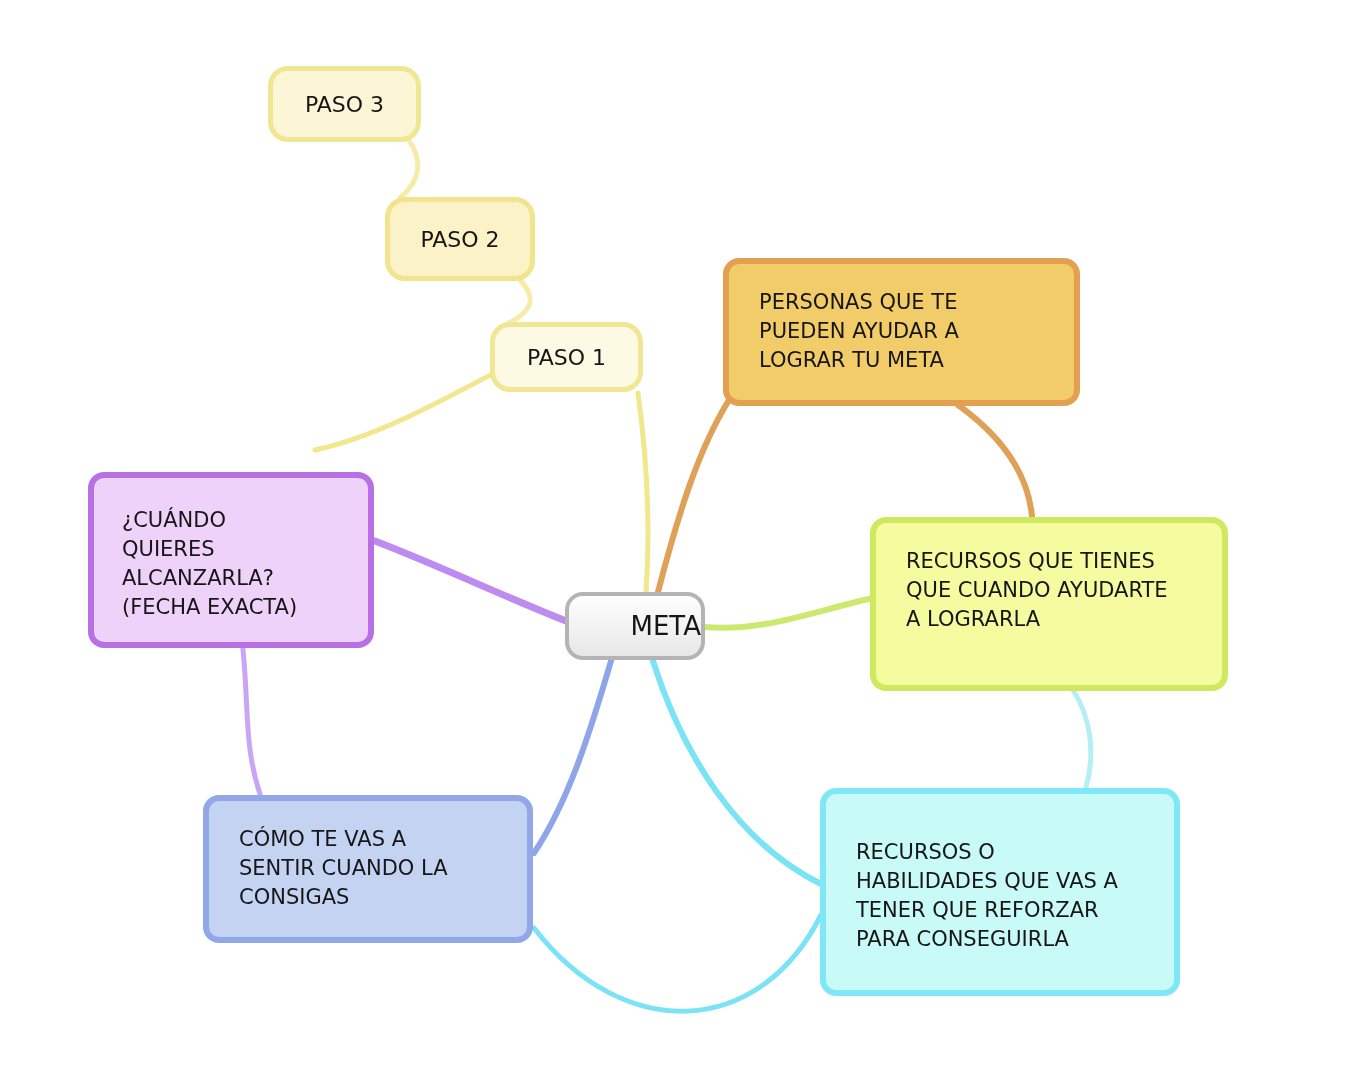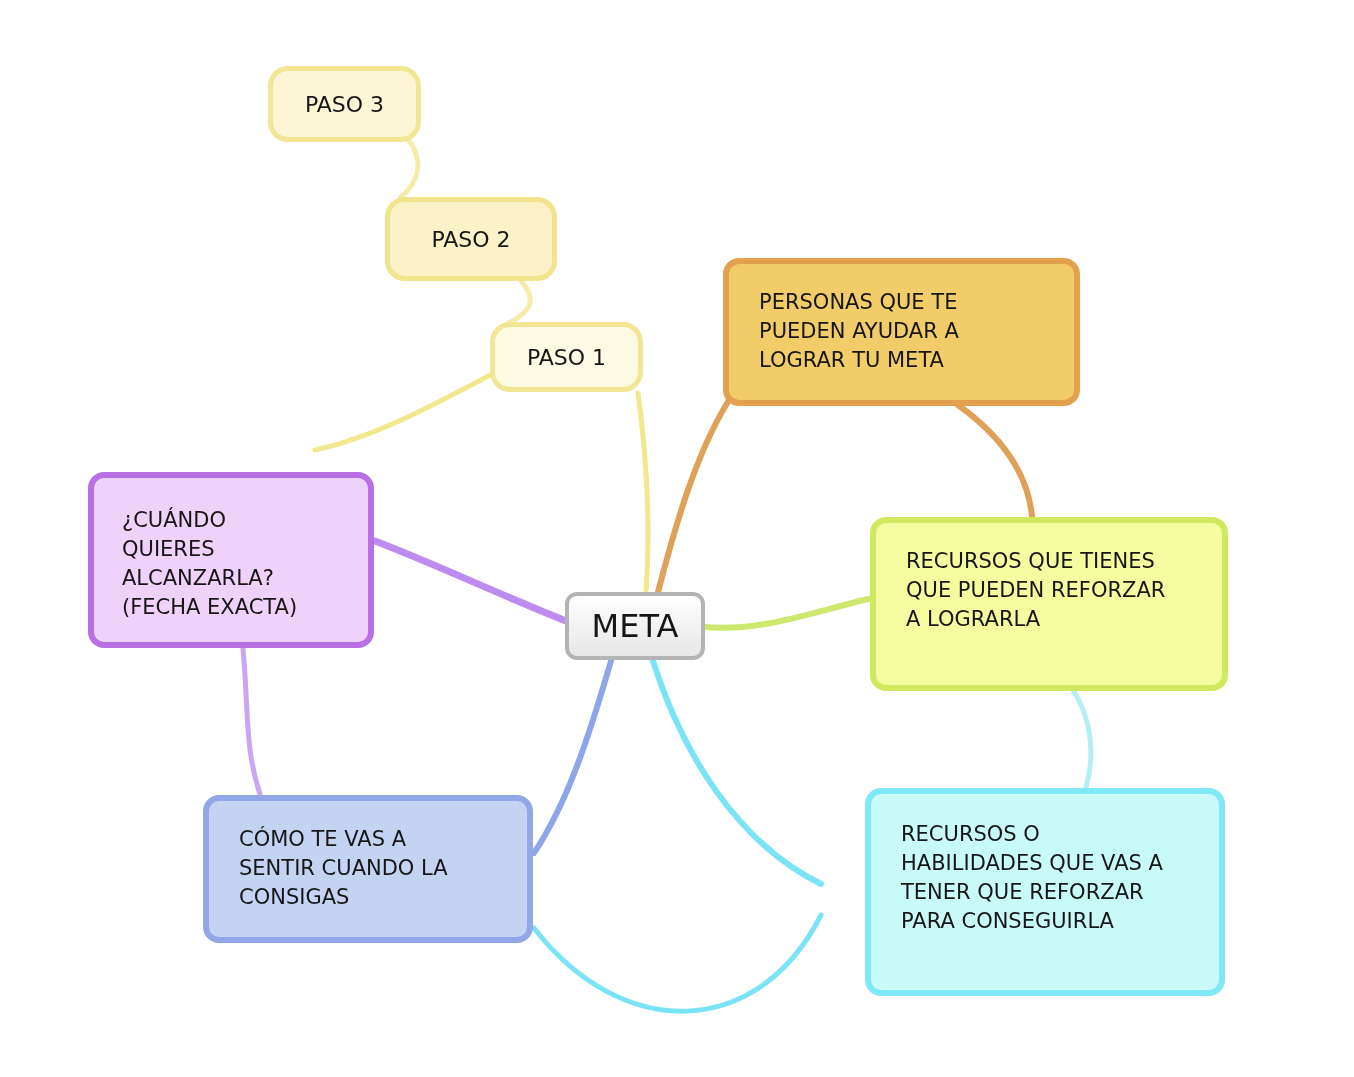--- a/index.html
+++ b/index.html
@@ -19,43 +19,43 @@
 
   
   .paso {
     background:#FCF6D6;
     border:5px solid #F1E694;
     border-radius:20px;
     display:flex; align-items:center; justify-content:center;
     font-size:22px;
   }
   .n-paso3 { left:268px; top:66px;  width:153px; height:76px; }
-  .n-paso2 { left:385px; top:197px; width:172px; height:84px; background:#FBF2C8; border-color:#F2E48C; }
+  .n-paso2 { left:385px; top:197px; width:150px; height:84px; background:#FBF2C8; border-color:#F2E48C; }
   .n-paso1 { left:490px; top:322px; width:153px; height:70px; background:#FDFAE4;text-align:center; }
 
   
   .big { border-radius:16px; font-size:21px; line-height:1.38; }
   .n-personas  { left:723px; top:258px; width:357px; height:148px;
                  background:#F2CC69; border:6px solid #E2A050; padding:24px 36px 0 30px; }
   .n-recursos-tienes { left:870px; top:517px; width:358px; height:174px;
                  background:#F5FB9F; border:6px solid #CEE95D; padding:24px 54px 0 30px; }
   .n-recursos-habilidades { left:820px; top:788px; width:360px; height:208px;
-                 background:#C8FAF8; border:6px solid #7FE8F6; padding:26px 56px 0 30px;margin-left:45px; }
+                 background:#C8FAF8; border:6px solid #7FE8F6; padding:44px 56px 0 30px; }
   .n-como      { left:203px; top:795px; width:330px; height:148px;
                  background:#C5D3F3; border:6px solid #91A7E8; padding:24px 46px 0 30px; }
   .n-cuando    { left:88px;  top:448px; width:286px; height:176px;
                  background:#EED2F9; border:6px solid #B96FE6; padding:28px 44px 0 28px;margin-top:24px; }
 
   
   .n-meta {
     left:565px; top:592px; width:140px; height:68px;
     background:linear-gradient(#fefefe,#e7e7e7);
-    border:4px solid #b4b4b4; border-radius:12px;
-    display:flex; align-items:center; justify-content:center;
-    font-size:32px;
+    border:4px solid #b4b4b4; border-radius:18px;
+    display:flex; align-items:center; justify-content:flex-end;
+    font-size:26px;
   }
 </style>
 </head>
 <body>
 
 <div id="canvas">
 
   <svg class="edges" width="1354" height="1077" viewBox="0 0 1354 1077">
     <path d="M 315 450 C 372 438, 432 406, 494 373" stroke-width="5" stroke="#F1E78C"></path>
     <path d="M 646 592 C 651 522, 646 452, 638 393" stroke-width="5" stroke="#F1E78C"></path>
@@ -82,21 +82,21 @@
 
   <div class="node paso n-paso1">
     <span class="label">PASO 1</span>
   </div>
 
   <div class="node big n-personas">
     <span class="label">PERSONAS QUE TE PUEDEN AYUDAR A LOGRAR TU META</span>
   </div>
 
   <div class="node big n-recursos-tienes">
-    <span class="label">RECURSOS QUE TIENES QUE PUEDEN REFORZAR A LOGRARLA</span>
+    <span class="label">RECURSOS QUE TIENES QUE CUANDO AYUDARTE A LOGRARLA</span>
   </div>
 
   <div class="node big n-recursos-habilidades">
     <span class="label">RECURSOS O HABILIDADES QUE VAS A TENER QUE REFORZAR PARA CONSEGUIRLA</span>
   </div>
 
   <div class="node big n-como">
     <span class="label">CÓMO TE VAS A SENTIR CUANDO LA CONSIGAS</span>
   </div>
 

